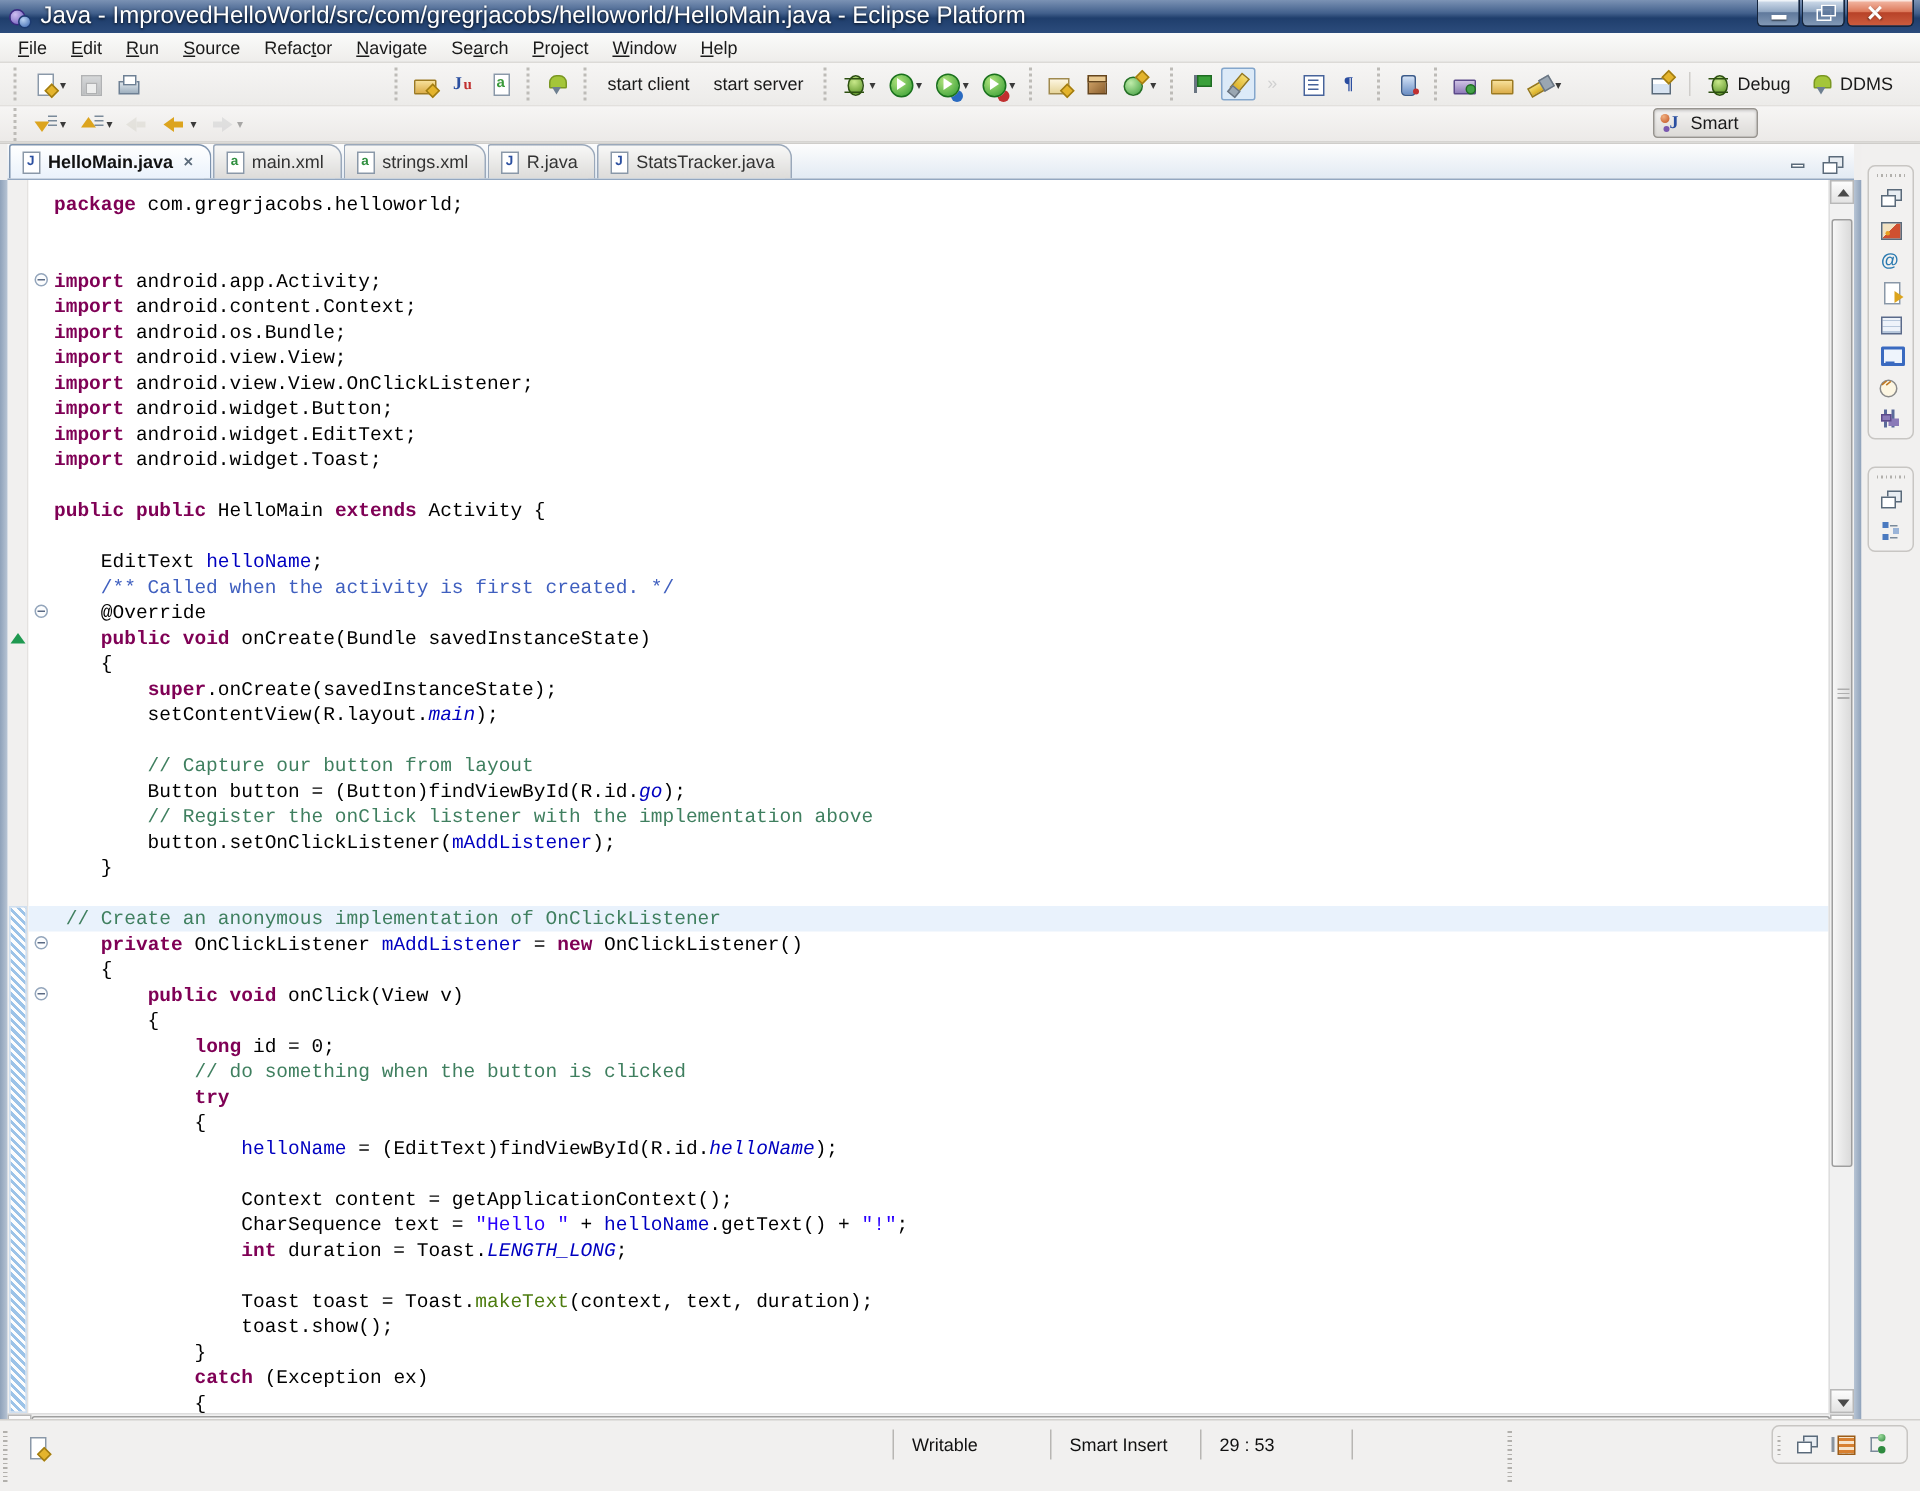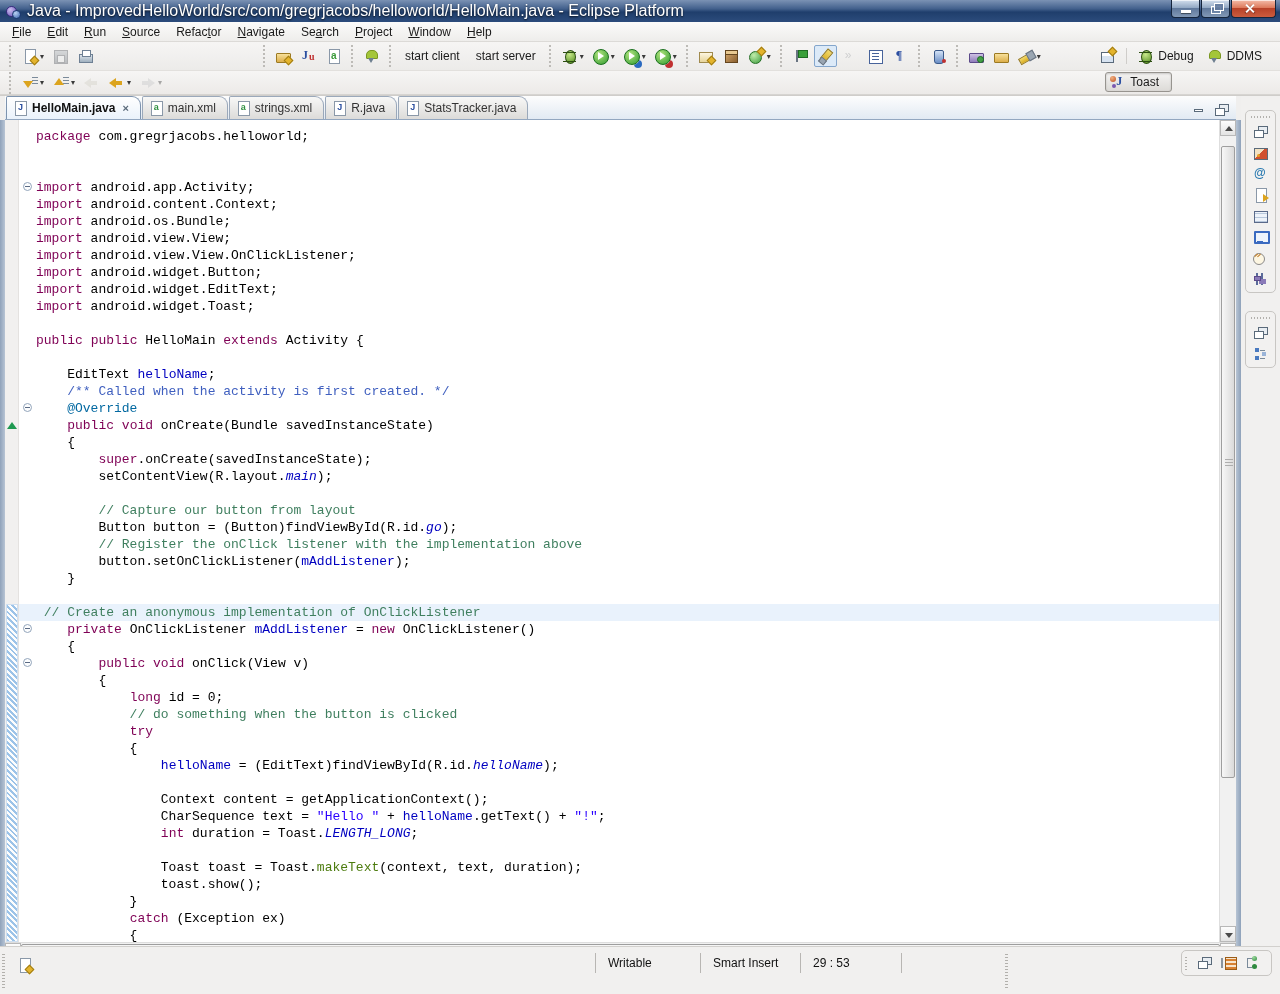--- a/index.html
+++ b/index.html
@@ -137,28 +137,28 @@
   .tab-tray{position:absolute;right:46px;top:3px;display:flex;align-items:center}
 
   
   .editor-body{position:absolute;left:5px;right:44px;top:24px;bottom:20px;background:#fff;overflow:hidden}
   .marker-bar{position:absolute;left:0;top:0;bottom:0;width:14px;background:#f1f0ef;border-right:1px solid #e4e2e0}
   .fold-col{position:absolute;left:14px;top:0;bottom:0;width:17px;background:#fff}
   .code-layer{position:absolute;left:31px;top:0;right:17px;bottom:0;padding-top:8px;overflow:visible}
   .code-line{height:17px;line-height:17px;white-space:pre;font-family:"Liberation Mono",monospace;font-size:13px;position:relative}
   .code-line.cur{background:#e9f2fc}
   .code-line.cur::before{content:"";position:absolute;left:-17px;top:0;width:17px;height:17px;background:#e9f2fc}
-  .tk-k{color:#7f0055;font-weight:normal}
+  .tk-k{color:#7f0055;font-weight:bold}
   .tk-d{color:#000}
   .tk-f{color:#0000c0}
   .tk-sf{color:#0000c0;font-style:italic}
   .tk-s{color:#2a00ff}
   .tk-c{color:#3f7f5f}
   .tk-jd{color:#3f5fbf}
-  .tk-a{color:#0369a1}
+  .tk-a{color:#000000}
   .tk-sm{color:#4d7c0f;}
   .fold{position:absolute;left:4px;width:9px;height:9px;border:1px solid #93a5bb;border-radius:50%;background:#fcfdfe}
   .fold::after{content:"";position:absolute;left:1px;top:3px;width:5px;height:1px;background:#5a6a84}
   .marker{position:absolute;width:0;height:0;border-left:5px solid transparent;border-right:5px solid transparent}
   .marker.overrides{left:2px;border-bottom:7px solid #1f9950}
   .marker.implements{left:2px;border-bottom:7px solid #b0a0d0;filter:drop-shadow(0 0 1px #6a5a9a)}
   .range{position:absolute;left:1px;width:12px;background:repeating-linear-gradient(45deg,#9cc3e8 0 2px,#fdfdfd 2px 4px);border:1px solid #cfdff0}
 
   
   .vscroll{position:absolute;right:0;top:0;bottom:0;width:17px;background:#f1f1f1;border-left:1px solid #dedede}
@@ -362,21 +362,21 @@
           <span class="dd">▾</span>
         </span>
         <span class="tb-btn disabled">
           <span class="ic ic-arrow-right"></span>
           <span class="dd">▾</span>
         </span>
       </span>
     </span>
   <span class="persp-java">
     <span class="ic ic-java"></span>
-    <span class="tb-label">Toast</span>
+    <span class="tb-label">Smart</span>
   </span>
 </div>
 
 <div class="content">
   <div class="tabstrip">
     <span style="display:inline-flex;align-items:flex-end;height:33px">
         <span class="tab active">
           <span class="fic fic-java"></span>
           <span class="tab-label">HelloMain.java</span>
           <span class="tab-close">×</span>

